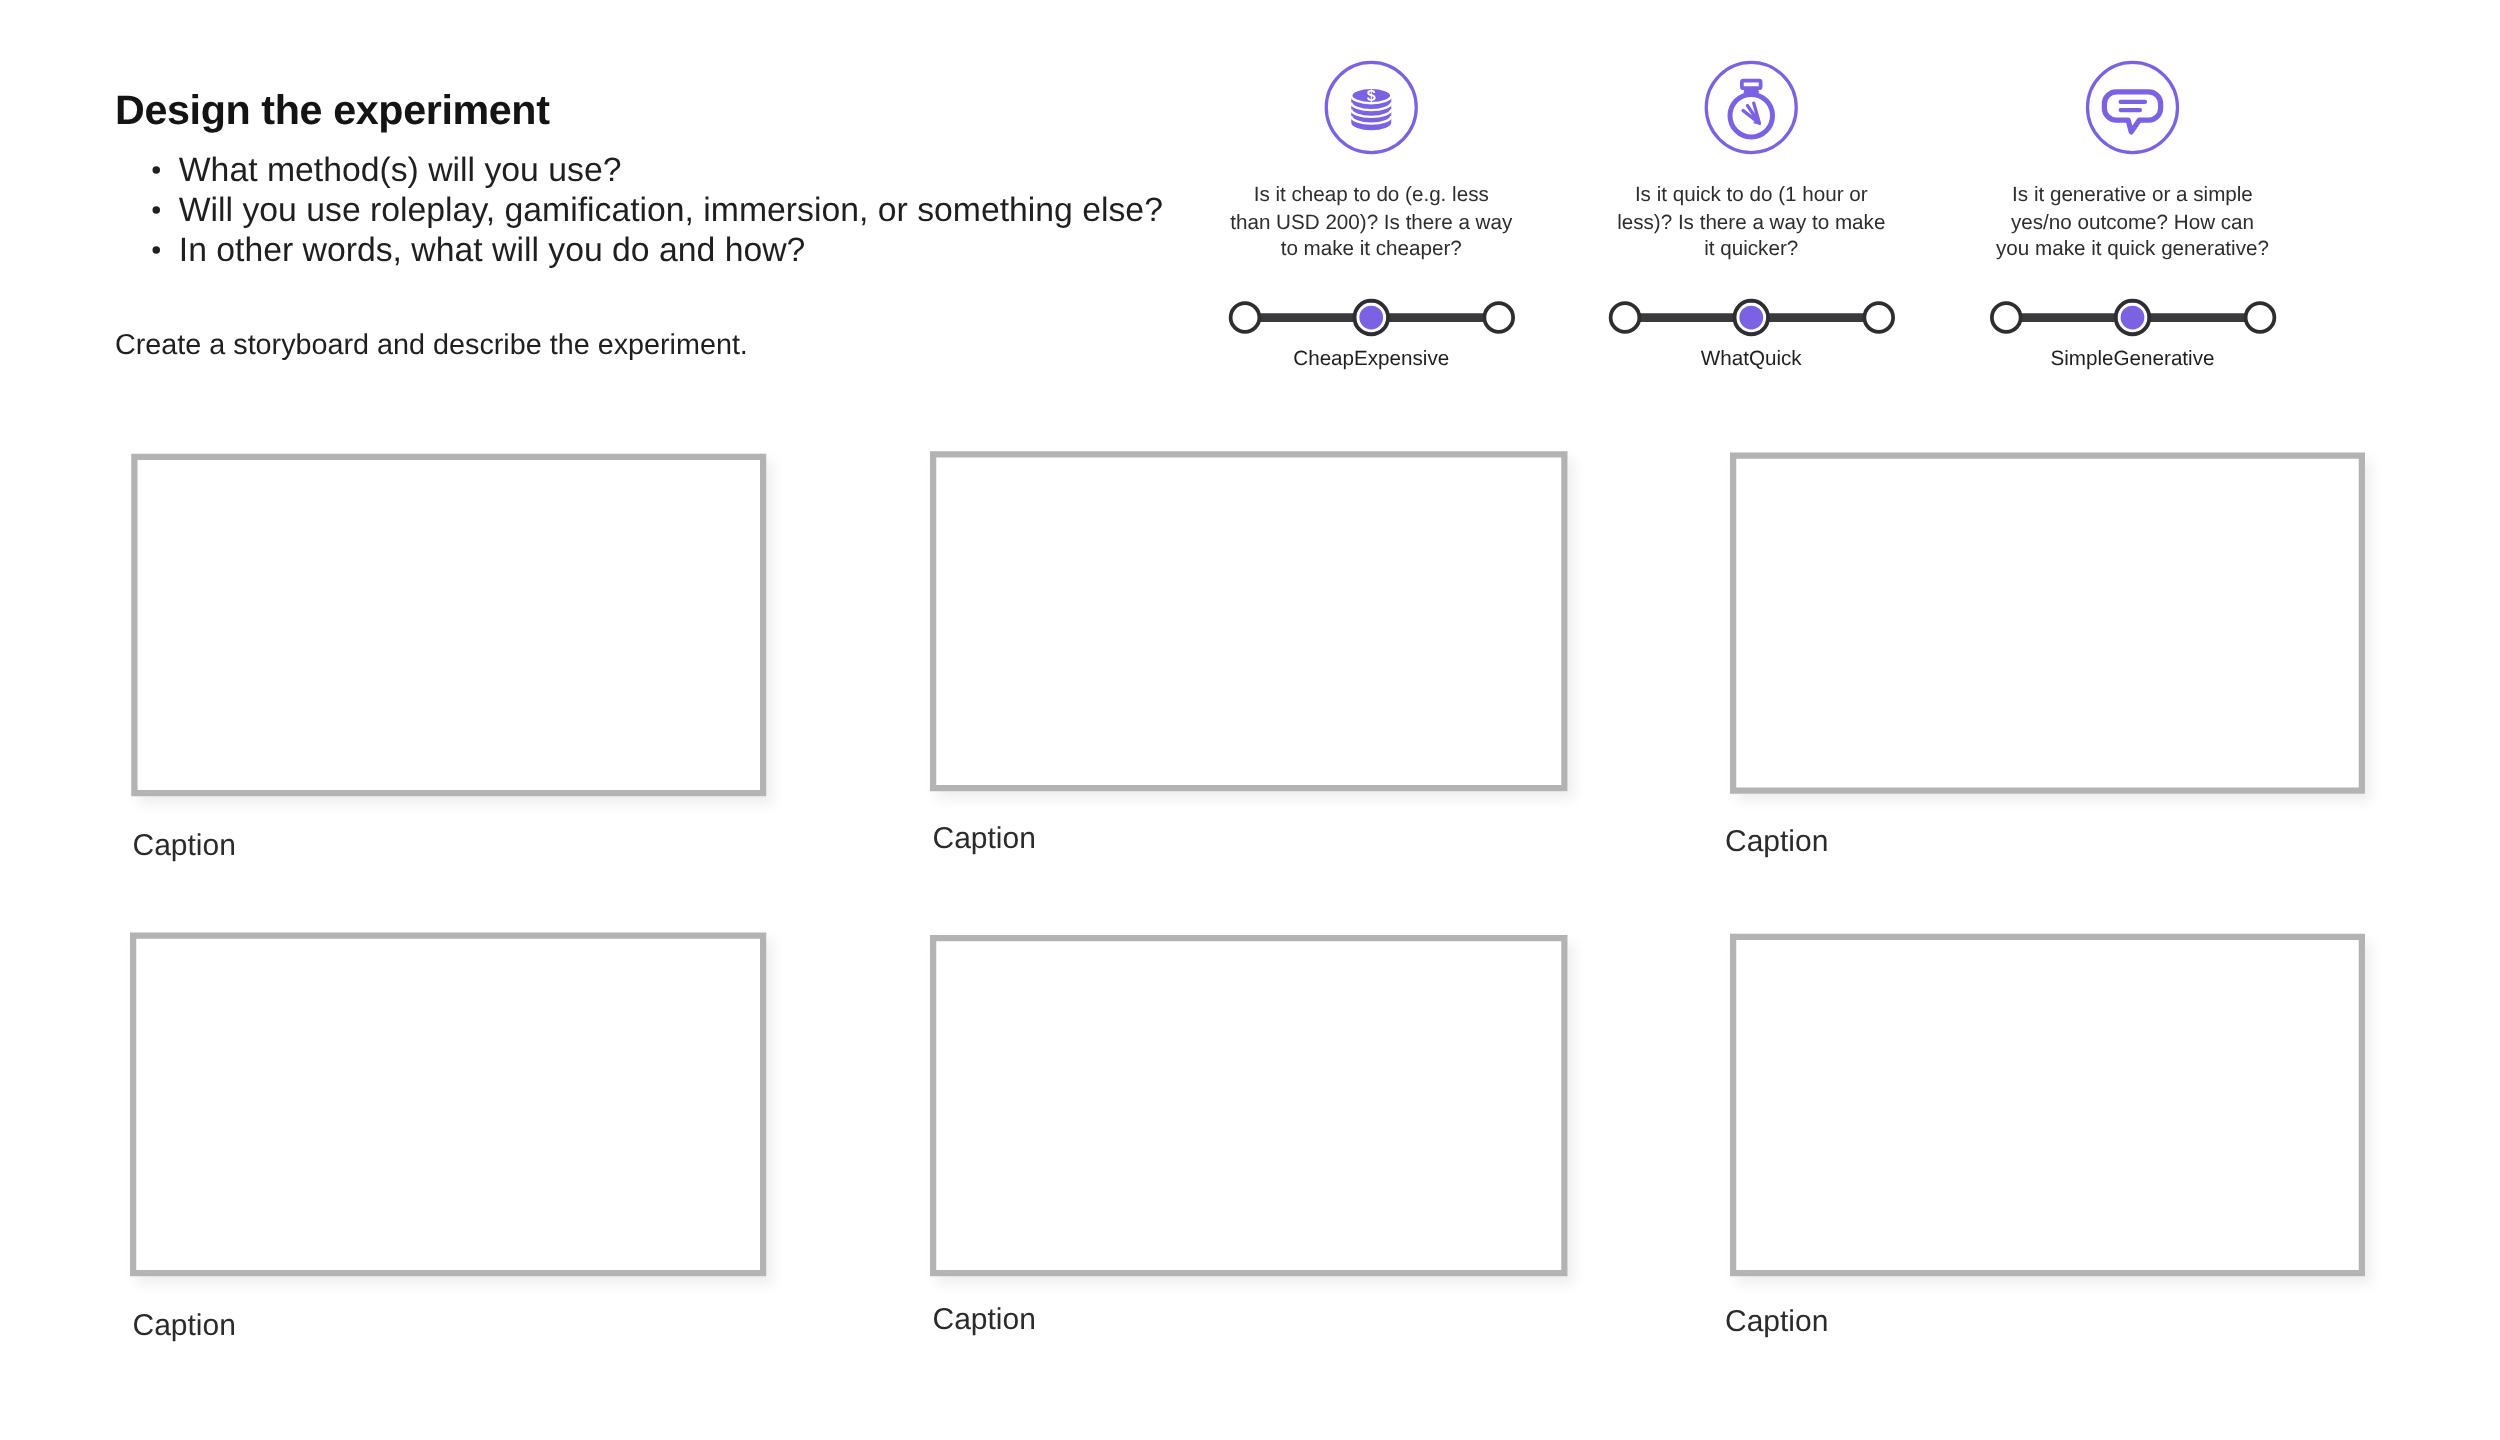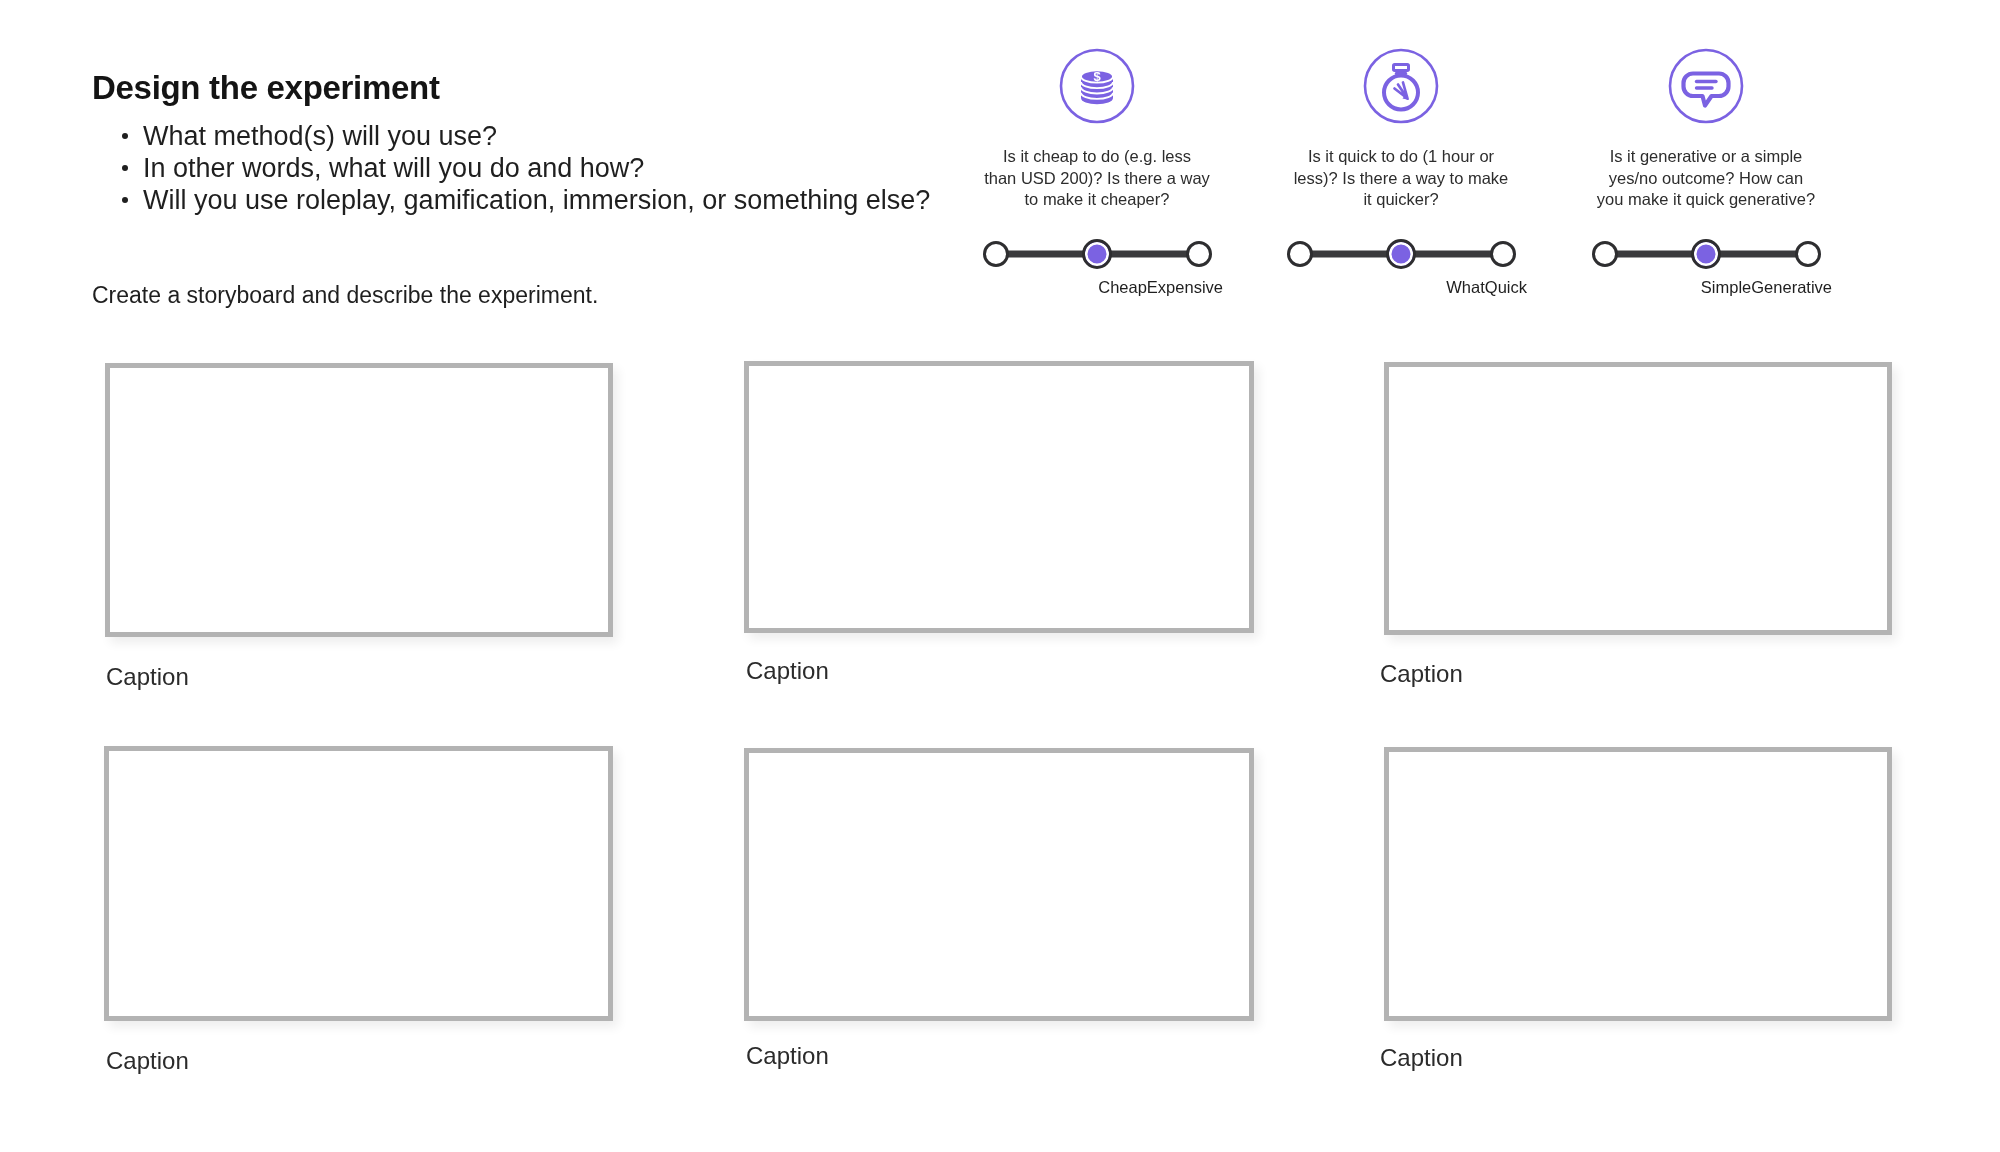--- a/index.html
+++ b/index.html
@@ -25,21 +25,21 @@
   .bullets li {
     position: relative;
     font-size: 27px; line-height: 32px; color: #1f1f1f;
     padding-left: 26px;
   }
   .bullets li::before {
     content: ""; position: absolute; left: 5px; top: 13px;
     width: 6px; height: 6px; border-radius: 50%; background: #1f1f1f;
   }
   .instruction {
-    position: absolute; left: 92px; top: 256px;
+    position: absolute; left: 92px; top: 236px;
     font-size: 23px; line-height: 32px; color: #1f1f1f;
   }
 
   
   .criterion {
     position: absolute; top: 47px; width: 250px;
     display: flex; flex-direction: column; align-items: center;
   }
   .criterion.c1 { left: 972px; }
   .criterion.c2 { left: 1276px; }
@@ -73,21 +73,21 @@
   .slider .dot.left  { left: 0; }
   .slider .dot.right { right: 0; }
   .slider .dot.mid {
     width: 30px; height: 30px;
     left: 50%; margin-left: -15px;
     background: #7b62e2; border: 3px solid #2e2e30;
     box-shadow: inset 0 0 0 2.5px #ffffff;
   }
   .slider-labels {
     width: 252px; margin-top: 9px;
-    display: flex; justify-content: flex-end;
+    display: flex; justify-content: center;
     font-size: 16.5px; color: #1f1f1f;
   }
 
   
   .frame {
     position: absolute;
     background: #ffffff;
     border: 5px solid #b3b3b3;
     box-sizing: border-box;
     box-shadow: 5px 6px 10px rgba(0,0,0,0.07);
@@ -110,22 +110,22 @@
   .cap4 { left: 746px;  top: 1043px; }
   .cap5 { left: 1380px; top: 1045px; }
 </style>
 </head>
 <body>
 
 <h1 class="title">Design the experiment</h1>
 
 <ul class="bullets">
   <li>What method(s) will you use?</li>
+  <li>Will you use roleplay, gamification, immersion, or something else?</li>
   <li>In other words, what will you do and how?</li>
-  <li>Will you use roleplay, gamification, immersion, or something else?</li>
 </ul>
 
 <p class="instruction">Create a storyboard and describe the experiment.</p>
 
 <div class="criterion c1">
   <div class="icon-wrap">
     <svg width="78" height="78" viewBox="0 0 78 78">
       <circle cx="39" cy="39" r="36" fill="none" stroke="#7B62E2" stroke-width="2.6"></circle>
       <path d="M23 29.4 A16 6.2 0 0 1 55 29.4 L55 51 A16 6.2 0 0 1 23 51 Z" fill="#7B62E2"></path>
       <g fill="none" stroke="#FFFFFF" stroke-width="1.9">

